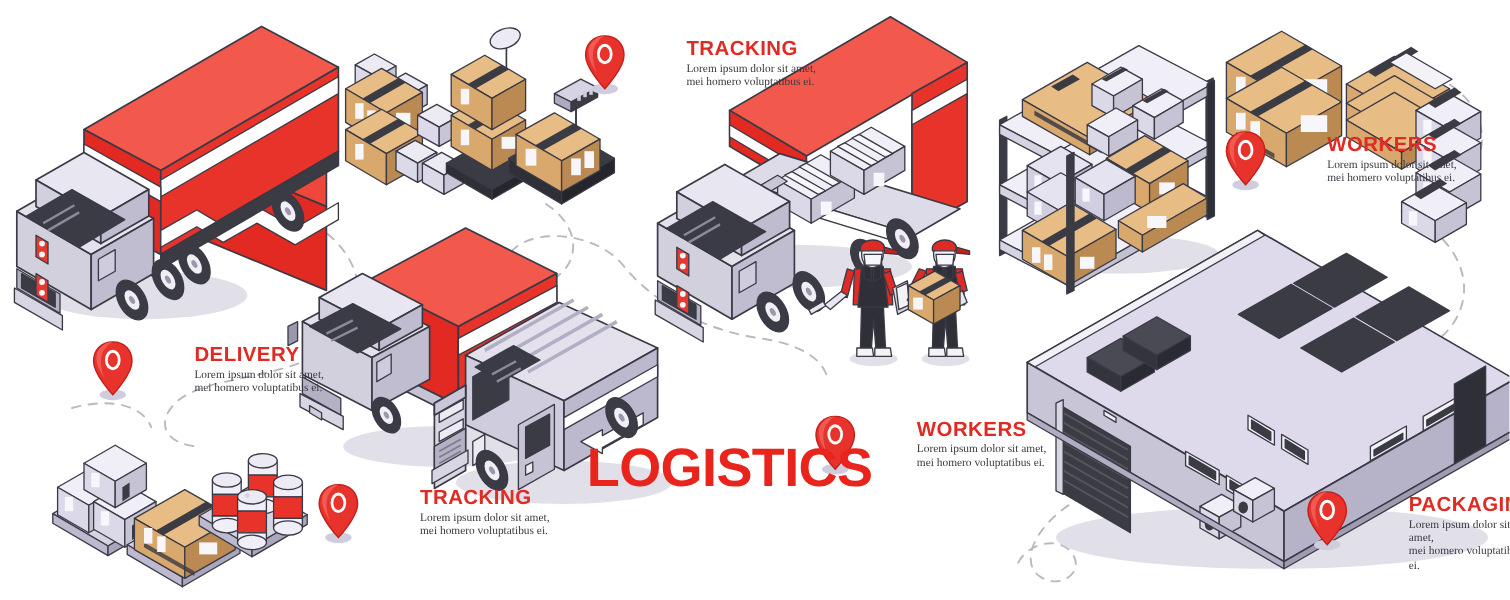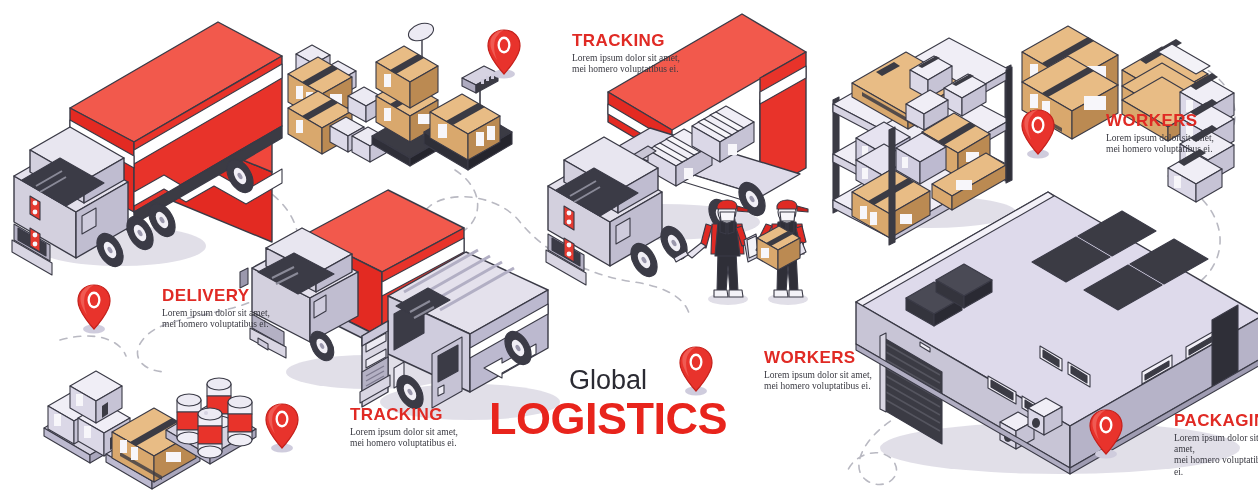--- a/index.html
+++ b/index.html
@@ -890,17 +890,16 @@
       </svg>
     </div>
     <div class="label-col">
       <div class="lbl-title">PACKAGING</div>
       <div class="lbl-desc">Lorem ipsum dolor sit amet,
 mei homero voluptatibus ei.</div>
     </div>
   </div>
 
   <div id="center-title">
-    <div class="t-top">Global</div>
     <div class="t-main">LOGISTICS</div>
   </div>
 
 </div>
 
 </body></html>

